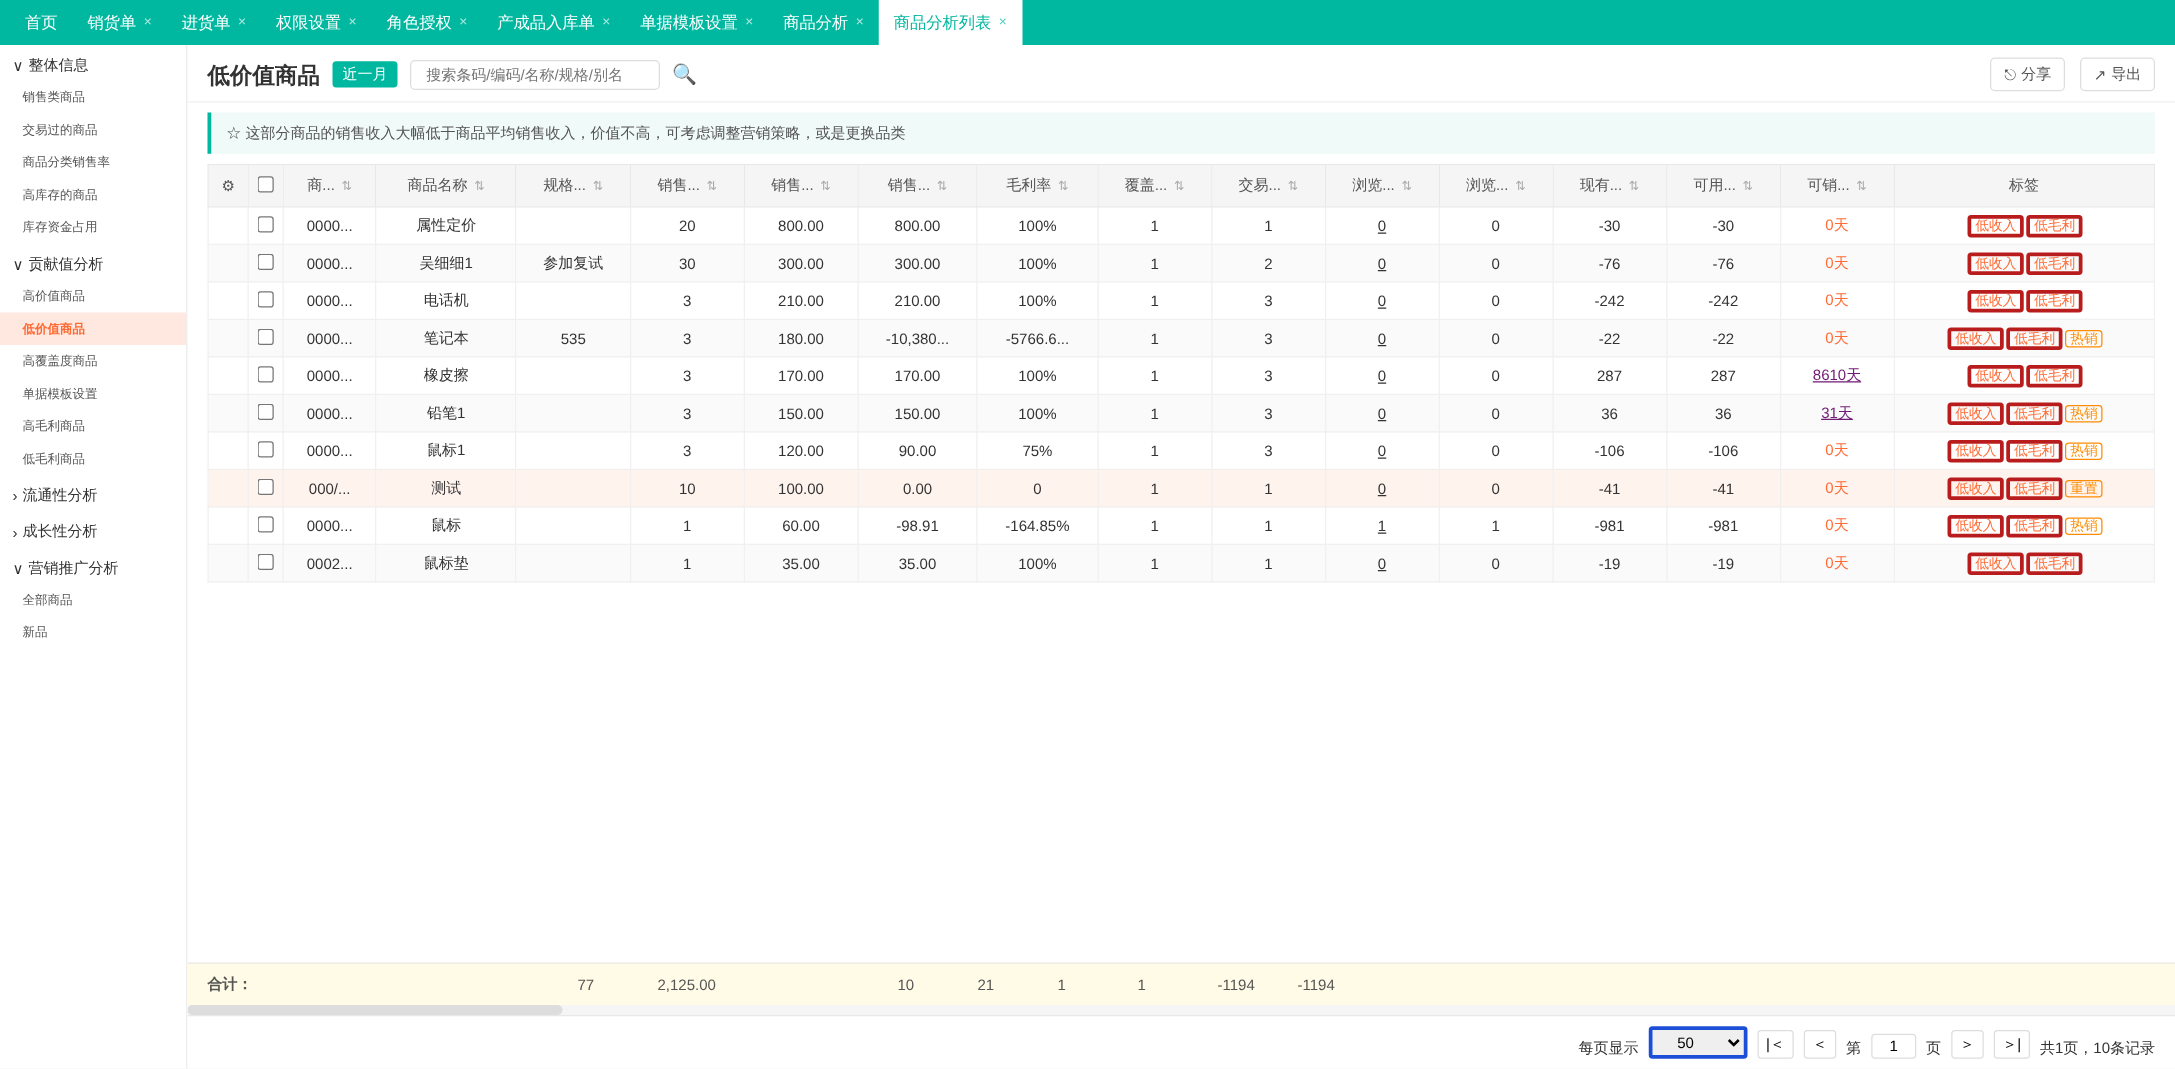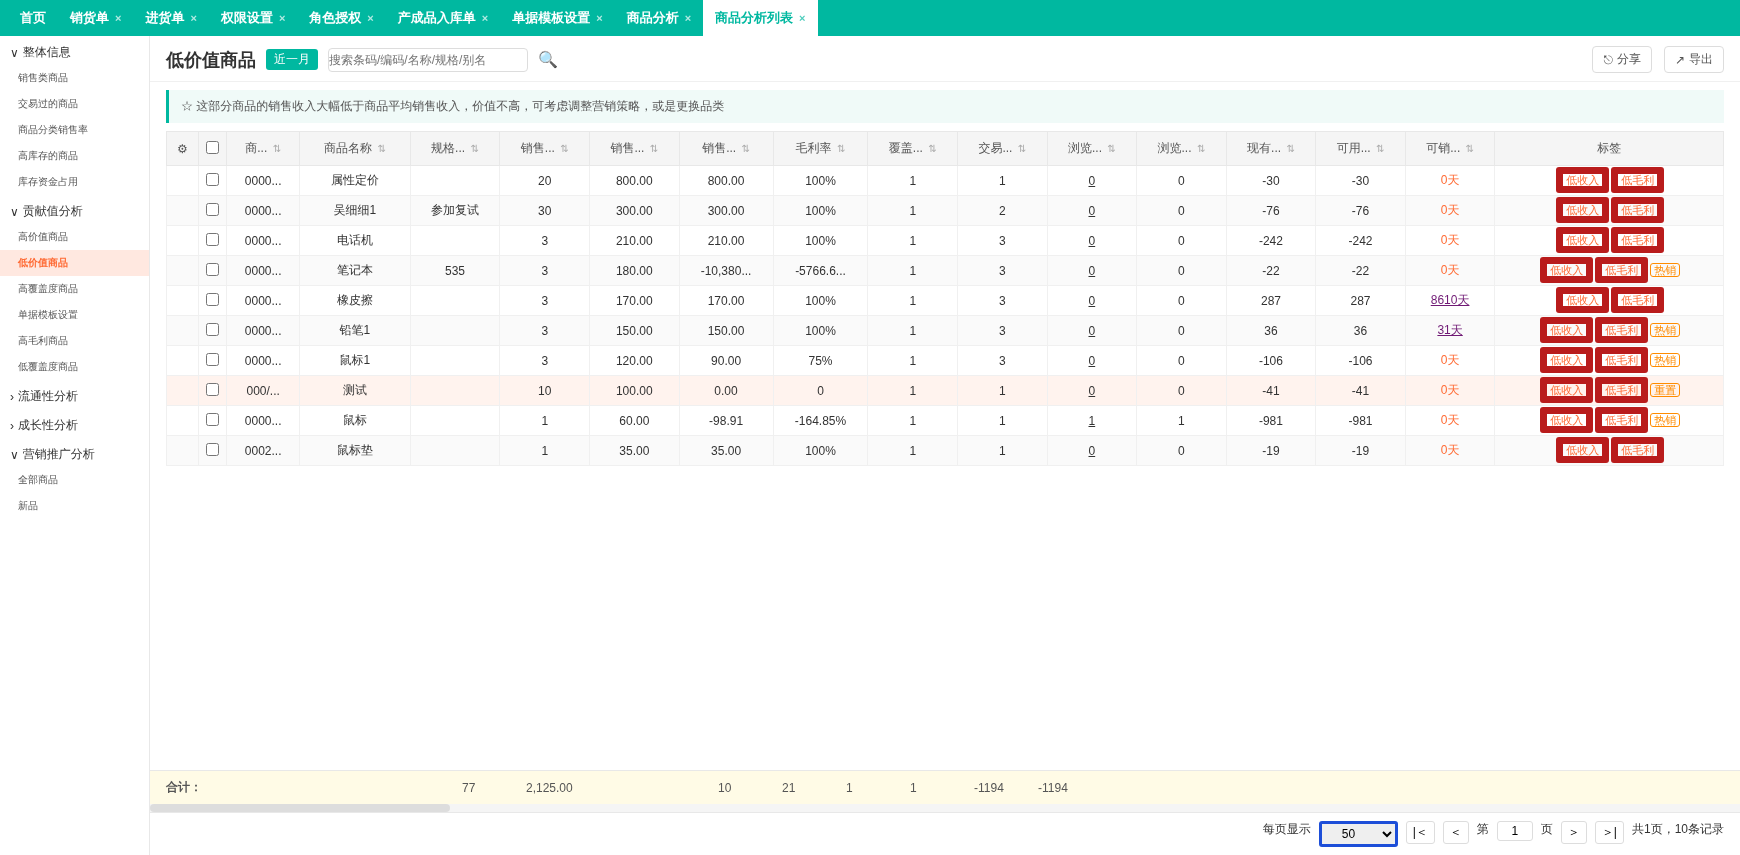--- a/index.html
+++ b/index.html
@@ -1,72 +1,72 @@
 <!DOCTYPE html>
 <html><head>
   <meta charset="utf-8">
   <style>
     * { box-sizing: border-box; margin: 0; padding: 0; }
     body { font-family: 'Microsoft YaHei', Arial, sans-serif; font-size: 13px; background: #f5f5f5; color: #333; overflow: hidden; height: 855px; display: flex; flex-direction: column; }
 
     
     .top-nav { background: #00b8a0; display: flex; align-items: center; height: 36px; padding: 0 8px; flex-shrink: 0; }
-    .top-nav .nav-item { color: #fff; padding: 0 12px; height: 36px; display: flex; align-items: center; cursor: pointer; font-size: 13px; white-space: nowrap; font-weight: bold; }
+    .top-nav .nav-item { color: #fff; padding: 0 12px; height: 36px; display: flex; align-items: center; cursor: pointer; font-size: 13px; white-space: nowrap; }
     .top-nav .nav-item.active { background: #fff; color: #00b8a0; }
     .top-nav .nav-item .close-x { margin-left: 6px; font-size: 11px; opacity: 0.7; }
 
     
     .main-layout { display: flex; flex: 1; overflow: hidden; }
 
     
     .sidebar { width: 150px; background: #fff; border-right: 1px solid #e8e8e8; overflow-y: auto; flex-shrink: 0; }
     .sidebar-group-title { color: #333; padding: 8px 10px 4px 10px; font-size: 12px; cursor: pointer; display: flex; align-items: center; gap: 4px; }
     .sidebar-item { padding: 6px 10px 6px 18px; color: #555; cursor: pointer; font-size: 10px; white-space: nowrap; }
     .sidebar-item.active { background: #ffe8e0; color: #ff6b35; font-weight: bold; }
 
     
     .content { flex: 1; display: flex; flex-direction: column; overflow: hidden; background: #fff; }
 
     
     .content-header { padding: 10px 16px 8px; display: flex; align-items: center; gap: 10px; border-bottom: 1px solid #f0f0f0; flex-shrink: 0; }
     .page-title { font-size: 18px; font-weight: bold; color: #333; }
     .tag-btn { background: #00b8a0; color: #fff; border: none; border-radius: 3px; padding: 2px 8px; font-size: 12px; cursor: pointer; }
-    .search-box { border: 1px solid #ddd; border-radius: 4px; padding: 4px 0; width: 200px; font-size: 12px; outline: none; }
+    .search-box { border: 1px solid #ddd; border-radius: 4px; padding: 4px 12px; width: 200px; font-size: 12px; outline: none; }
     .search-icon-btn { background: none; border: none; cursor: pointer; color: #00b8a0; font-size: 16px; }
     .header-right { margin-left: auto; display: flex; gap: 12px; align-items: center; }
     .header-action-btn { background: none; border: 1px solid #ddd; border-radius: 4px; padding: 4px 10px; cursor: pointer; font-size: 12px; color: #555; display: flex; align-items: center; gap: 4px; }
 
     
     .info-bar { background: #f0faf8; border-left: 3px solid #00b8a0; margin: 8px 16px; padding: 8px 12px; font-size: 12px; color: #555; flex-shrink: 0; }
 
     
     .table-area { flex: 1; overflow: auto; padding: 0 16px; }
     table { width: 100%; border-collapse: collapse; font-size: 12px; }
     thead tr { background: #f5f5f5; }
     th { padding: 8px 6px; text-align: center; border: 1px solid #e8e8e8; color: #555; font-weight: normal; white-space: nowrap; position: sticky; top: 0; background: #f5f5f5; z-index: 1; }
     td { padding: 6px 6px; text-align: center; border: 1px solid #f0f0f0; white-space: nowrap; }
     tr.highlight td { background: #fff3ee; }
     tr:nth-child(even) td { background: #fafafa; }
     tr.highlight td { background: #fff3ee !important; }
     .col-settings { width: 32px; }
     .col-check { width: 28px; }
     .sort-icon { color: #aaa; font-size: 10px; margin-left: 2px; }
-    .tag-red { color: #ff6b35; font-size: 11px; border: 7px solid #b91c1c; border-radius: 3px; padding: 0 3px; margin-left: 2px; }
+    .tag-red { color: #ff6b35; font-size: 11px; border: 3px solid #b91c1c; border-radius: 3px; padding: 0 3px; margin-left: 2px; }
     .tag-orange { color: #ff8c00; font-size: 11px; border: 1px solid #ff8c00; border-radius: 3px; padding: 0 3px; margin-left: 2px; }
     .underline-link { text-decoration: underline; color: #333; cursor: pointer; }
     .days-red { color: #ff6b35; }
     .days-gray { color: #701a75; text-decoration: underline; }
 
     
     .table-footer { background: #fffbe6; border-top: 1px solid #e8e8e8; padding: 8px 16px; display: flex; align-items: center; gap: 4px; font-size: 12px; color: #555; flex-shrink: 0; }
     .footer-label { font-weight: bold; }
     .footer-val { min-width: 60px; text-align: left; }
 
     
-    .pagination-bar { background: #fff; border-top: 1px solid #e8e8e8; padding: 8px 16px; display: flex; align-items: flex-start; justify-content: flex-end; gap: 8px; font-size: 12px; flex-shrink: 0; }
+    .pagination-bar { background: #fff; border-top: 1px solid #e8e8e8; padding: 8px 16px; display: flex; align-items: flex-end; justify-content: flex-end; gap: 8px; font-size: 12px; flex-shrink: 0; }
     .page-size-select { border: 3px solid #1d4ed8; border-radius: 3px; padding: 2px 16px; font-size: 12px; }
     .page-btn { border: 1px solid #ddd; border-radius: 3px; padding: 2px 6px; cursor: pointer; background: #fff; font-size: 12px; }
     .page-btn:disabled { opacity: 0.4; cursor: not-allowed; }
     .page-input { border: 1px solid #ddd; border-radius: 3px; width: 36px; text-align: center; padding: 2px; font-size: 12px; }
     .scrollbar-area { height: 8px; background: #f5f5f5; overflow-x: auto; }
     .scrollbar-inner { height: 8px; width: 300px; background: #ddd; border-radius: 4px; }
 
     input[type=checkbox] { cursor: pointer; }
   </style>
 </head>
@@ -99,21 +99,21 @@
 
     <div class="sidebar-group-title">
       <span>∨</span>
       <span>贡献值分析</span>
     </div>
     <div class="sidebar-item">高价值商品</div>
     <div class="sidebar-item active">低价值商品</div>
     <div class="sidebar-item">高覆盖度商品</div>
     <div class="sidebar-item">单据模板设置</div>
     <div class="sidebar-item">高毛利商品</div>
-    <div class="sidebar-item">低覆盖度商品</div>
+    <div class="sidebar-item">低毛利商品</div>
 
     <div class="sidebar-group-title">
       <span>›</span>
       <span>流通性分析</span>
     </div>
     <div class="sidebar-group-title">
       <span>›</span>
       <span>成长性分析</span>
     </div>
     <div class="sidebar-group-title">

